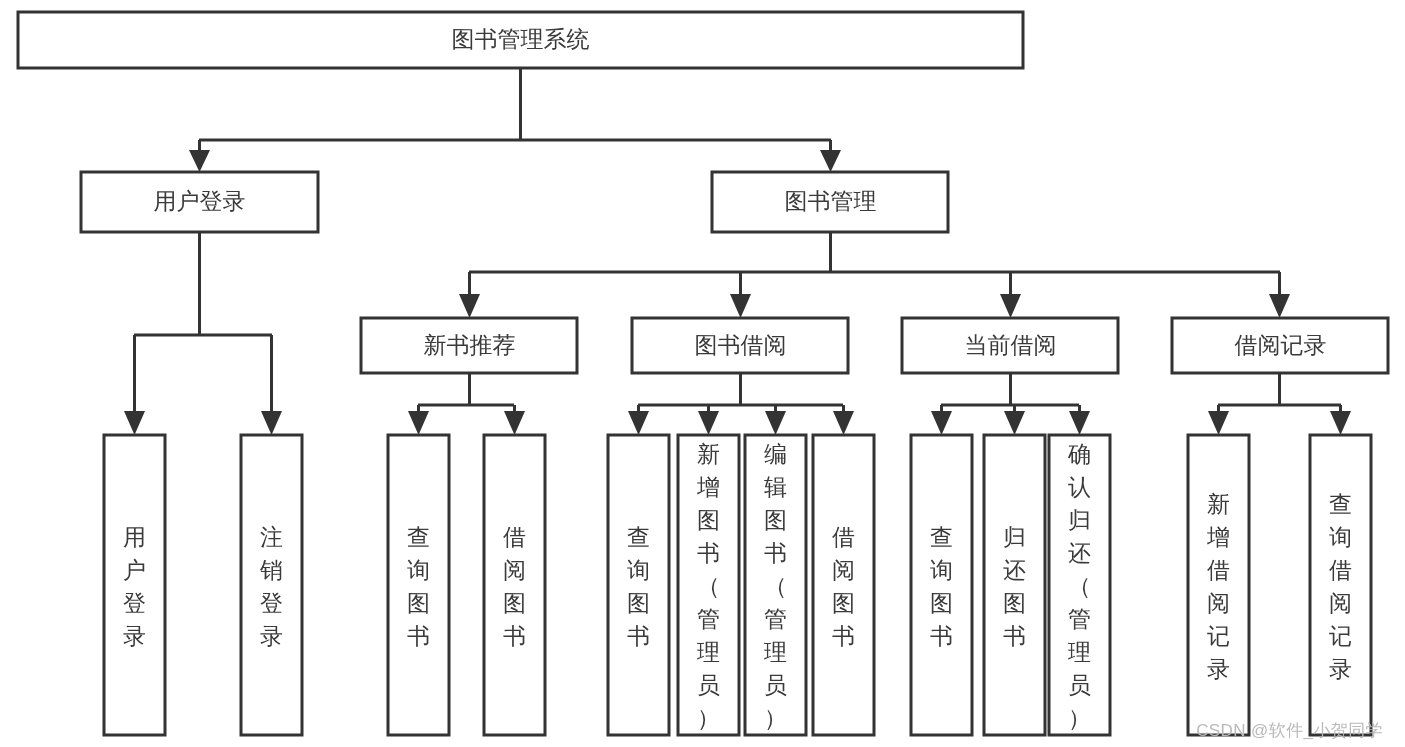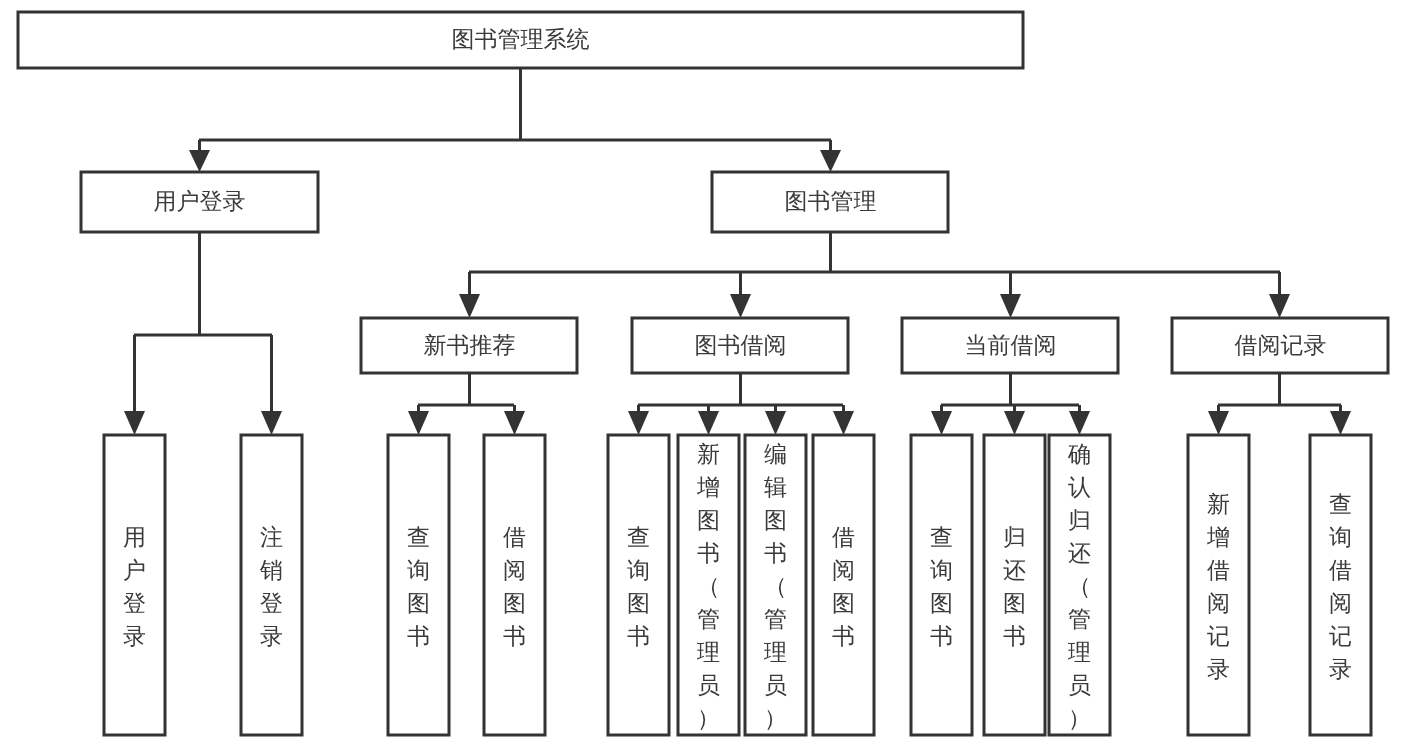--- a/index.html
+++ b/index.html
@@ -233,13 +233,14 @@
         <text class="node-label-vertical" x="1218.5" y="585"><tspan x="1218.5" y="511.74">新</tspan><tspan x="1218.5" y="544.74">增</tspan><tspan x="1218.5" y="577.74">借</tspan><tspan x="1218.5" y="610.74">阅</tspan><tspan x="1218.5" y="643.74">记</tspan><tspan x="1218.5" y="676.74">录</tspan></text>
       </g>
 
       <g>
         <rect class="node-rect" x="1310" y="435" width="61" height="300"></rect>
         <text class="node-label-vertical" x="1340.5" y="585"><tspan x="1340.5" y="511.74">查</tspan><tspan x="1340.5" y="544.74">询</tspan><tspan x="1340.5" y="577.74">借</tspan><tspan x="1340.5" y="610.74">阅</tspan><tspan x="1340.5" y="643.74">记</tspan><tspan x="1340.5" y="676.74">录</tspan></text>
       </g>
     </g>
   </svg>
 
+  <div class="watermark">CSDN @软件_小贺同学</div>
 </div>
 
 </body></html>

